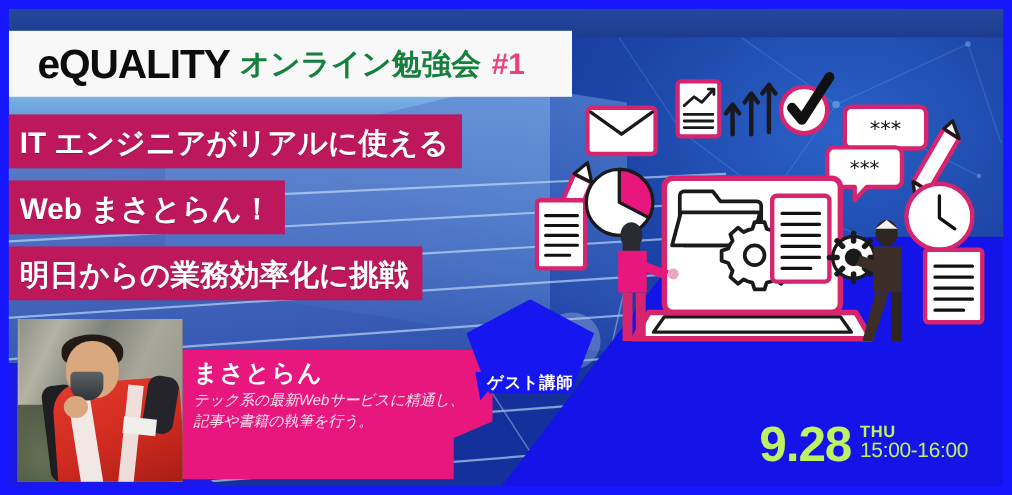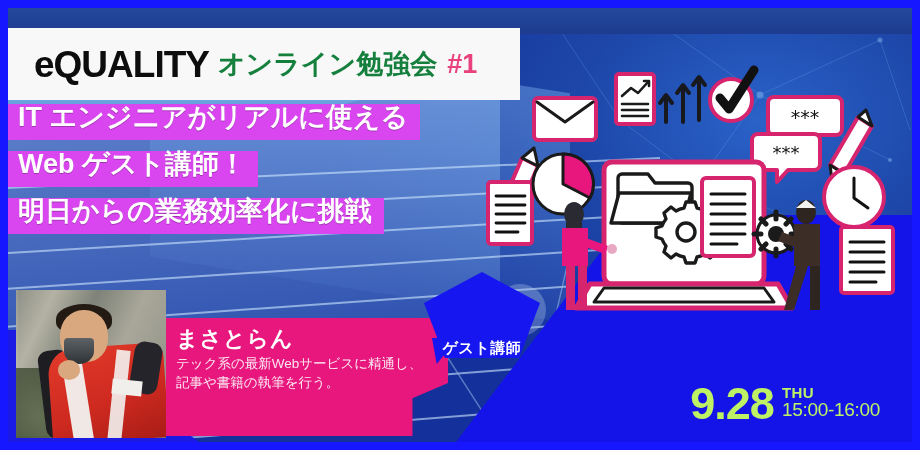--- a/index.html
+++ b/index.html
@@ -58,39 +58,39 @@
   .pale-tri2{
     position:absolute;left:8px;top:84px;width:420px;height:40px;
     background:linear-gradient(180deg,#7fb4e6,#4e8fd6);
     clip-path:polygon(0 0,100% 0,60% 100%,0 100%);
   }
   
   .frame{position:absolute;inset:0;border:8px solid #1717ff;pointer-events:none;z-index:60;}
 
   
   .titlebar{
-    position:absolute;left:8px;top:28px;width:512px;height:72px;
+    position:absolute;left:8px;top:28px;width:512px;height:60px;
     background:#f7f8f7;display:flex;align-items:center;z-index:25;
   }
   .title-main{
     font-size:37px;font-weight:bold;color:#0d0d0d;letter-spacing:-1px;
     margin-left:26px;line-height:1;
   }
   .title-jp{
     font-size:27px;font-weight:bold;color:#15803d;margin-left:9px;line-height:1;
   }
   .title-num{
     font-size:27px;font-weight:bold;margin-left:10px;line-height:1;
   }
 
   
   .heads{position:absolute;left:0;top:104px;z-index:24;}
   .hband{
-    display:block;background:#d946ef;color:#fff;font-weight:bold;
-    font-size:27px;line-height:1;padding:0 12px 9px 18px;
+    display:block;background:#be185d;color:#fff;font-weight:bold;
+    font-size:27px;line-height:1;padding:13px 12px 9px 18px;
     width:max-content;margin-bottom:11px;letter-spacing:0px;
     text-shadow:0 1px 0 rgba(0,0,0,.25);
   }
 
   
   .photo{
     position:absolute;left:16px;top:290px;width:150px;height:148px;z-index:28;
     background:#6b7a74;overflow:hidden;
   }
   .ph-wall{position:absolute;inset:0;
@@ -131,21 +131,21 @@
     clip-path:polygon(0 0, 100% 0, 100% 55%, 88% 68%, 88% 100%, 0 100%);
   }
   .pink-name{
     position:absolute;left:176px;top:324px;z-index:29;color:#fff;
     font-size:22px;font-weight:bold;letter-spacing:1px;
   }
   .pink-bio{
     position:absolute;left:176px;top:354px;z-index:29;color:#fbe6f0;
     font-size:13.5px;line-height:1.42;font-weight:500;
   }
-  .pink-bio div{white-space:nowrap;}
+  .pink-bio div{white-space:nowrap;font-style:italic;}
 
   
   .badge{
     position:absolute;left:424px;top:272px;width:116px;height:86px;z-index:30;
     background:#1616f0;
     clip-path:polygon(50% 0%, 100% 36%, 82% 100%, 18% 100%, 0% 36%);
     display:flex;align-items:flex-end;justify-content:center;
   }
   .badge span{color:#fff;font-size:15px;font-weight:bold;letter-spacing:.5px;}
   .badge-tail{
@@ -339,21 +339,21 @@
   </svg>
 
   <div class="titlebar">
     <span class="title-main">eQUALITY</span>
     <span class="title-jp">オンライン勉強会</span>
     <span class="title-num" style="color:#e8417d;">#1</span>
   </div>
 
   <div class="heads">
     <span class="hband">IT エンジニアがリアルに使える</span>
-    <span class="hband">Web ゲスト講師！</span>
+    <span class="hband">Web まさとらん！</span>
     <span class="hband">明日からの業務効率化に挑戦</span>
   </div>
 
   <div class="photo">
     <div class="ph-wall"></div>
     <div class="ph-veg"></div>
     <div class="ph-dark"></div>
     <div class="ph-body"></div>
     <div class="ph-stripe"></div>
     <div class="ph-stripe2"></div>

